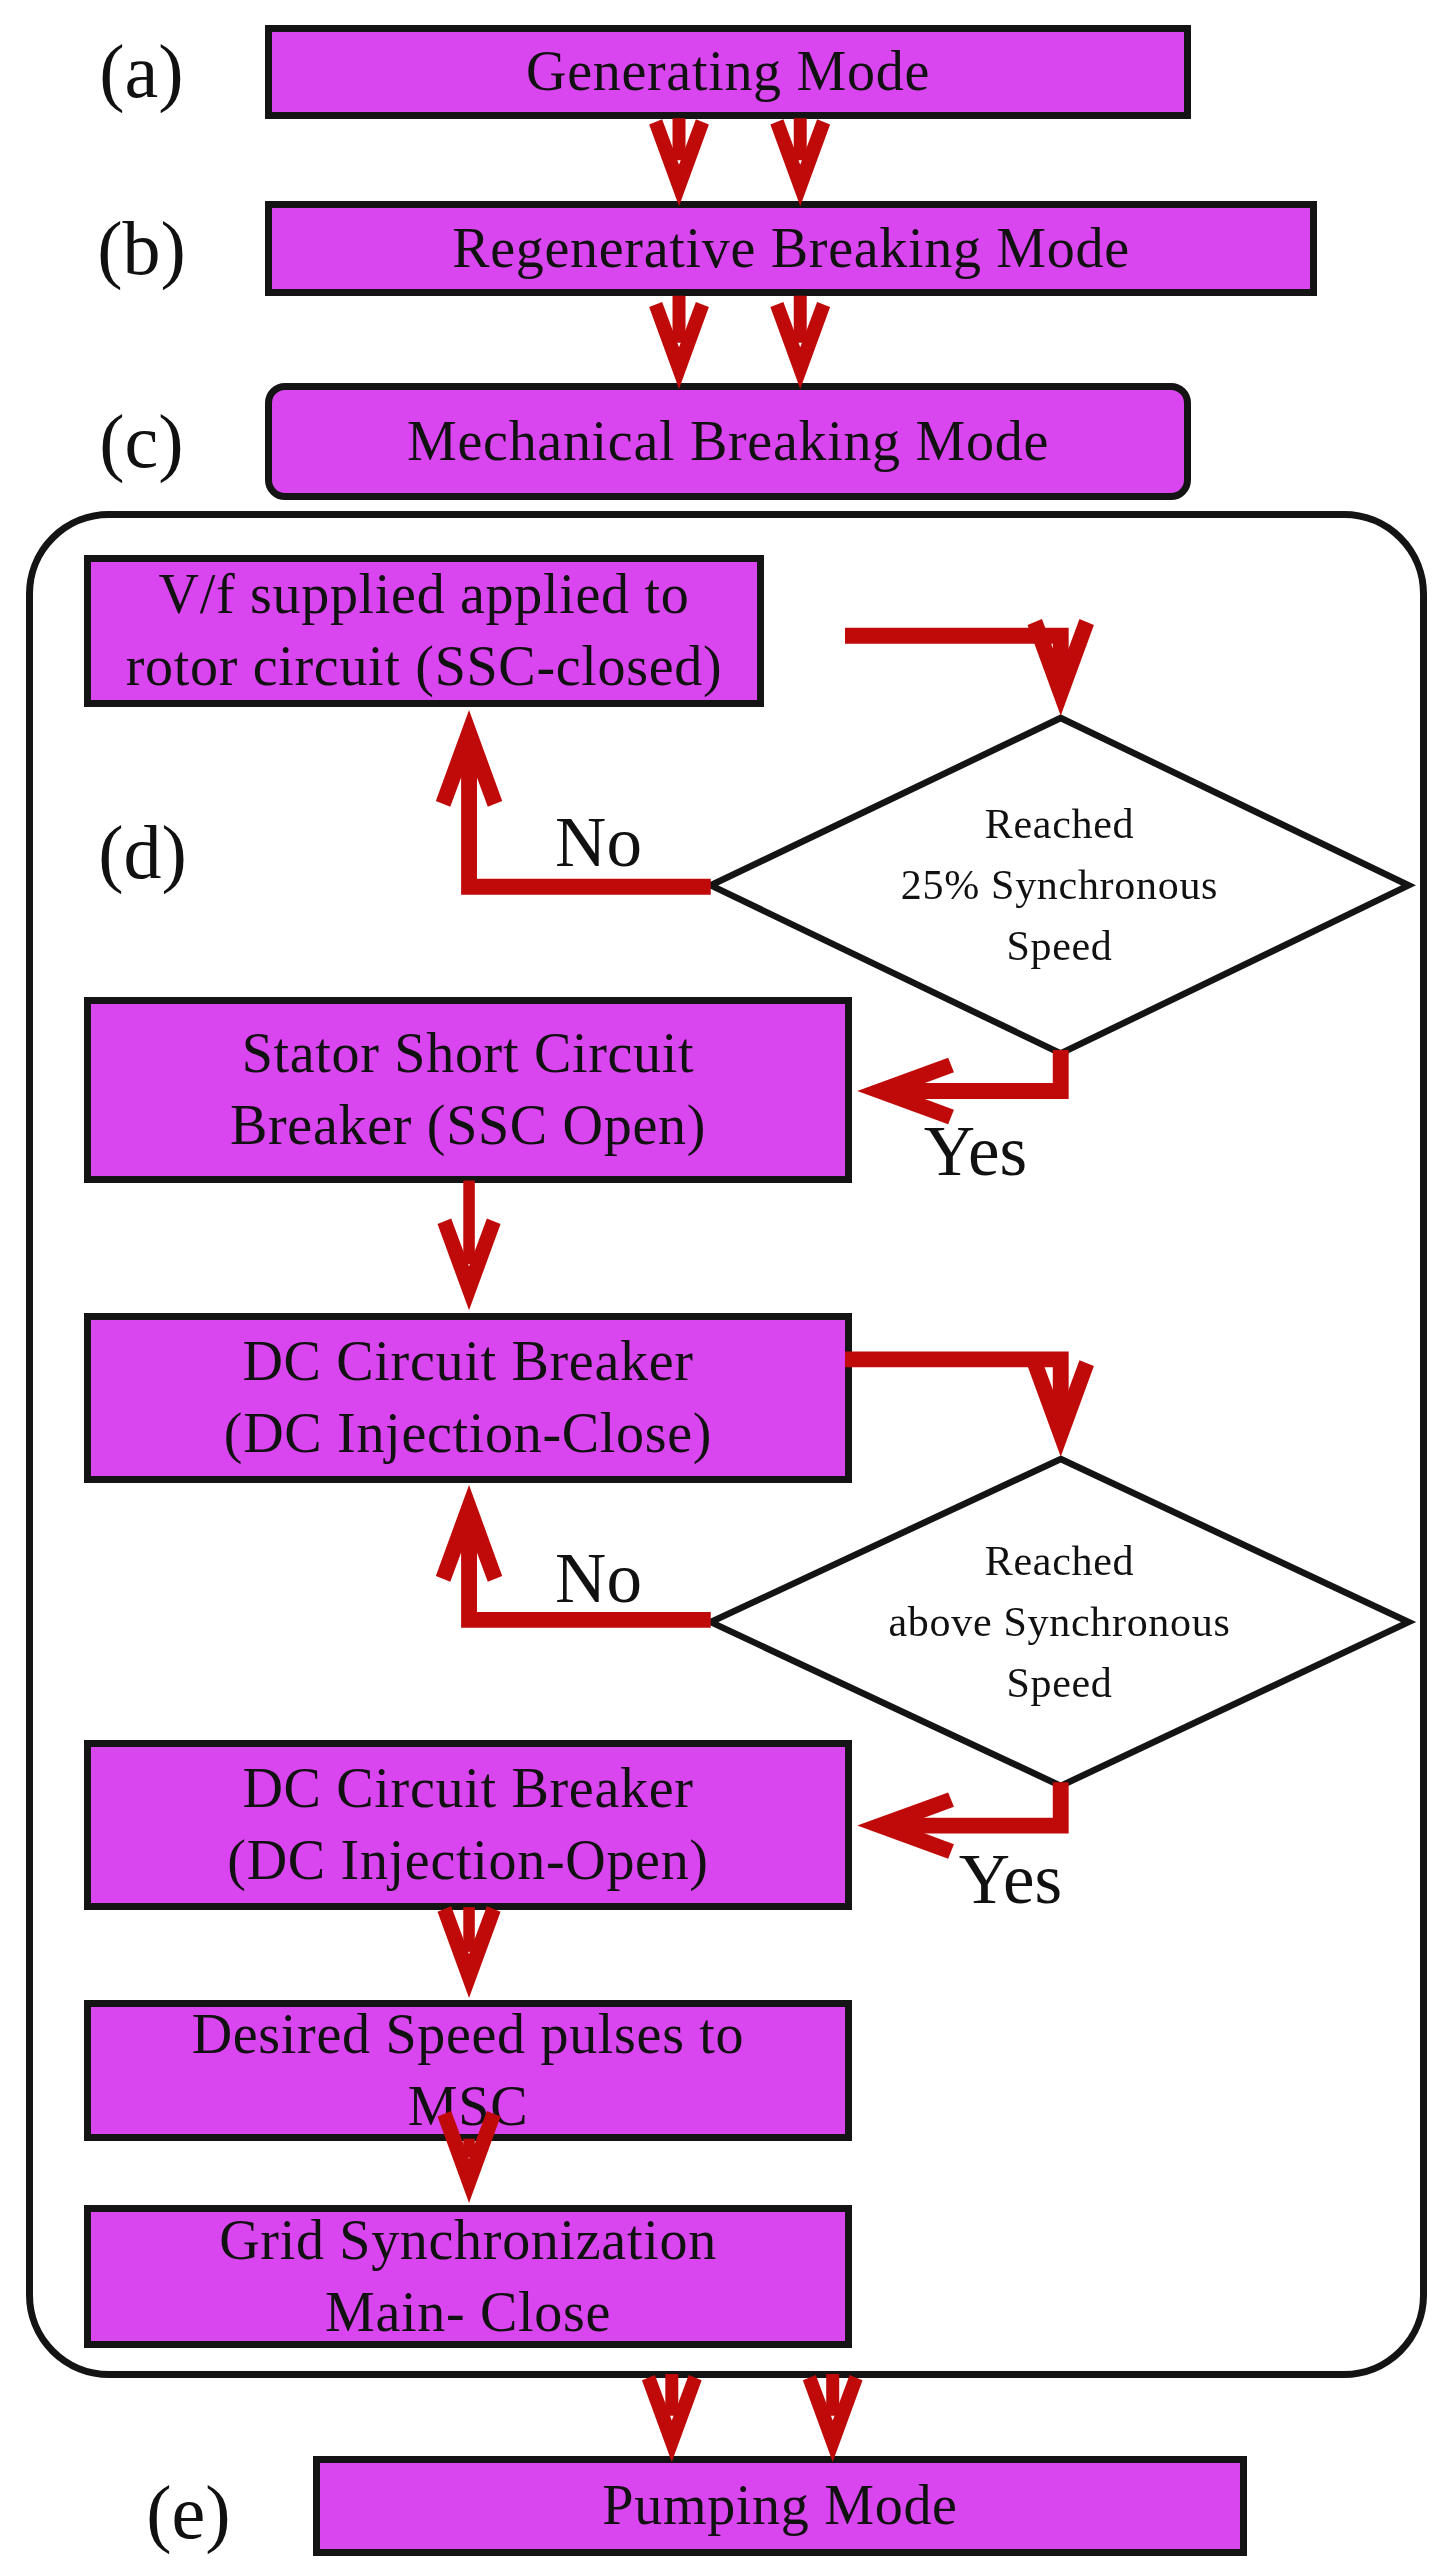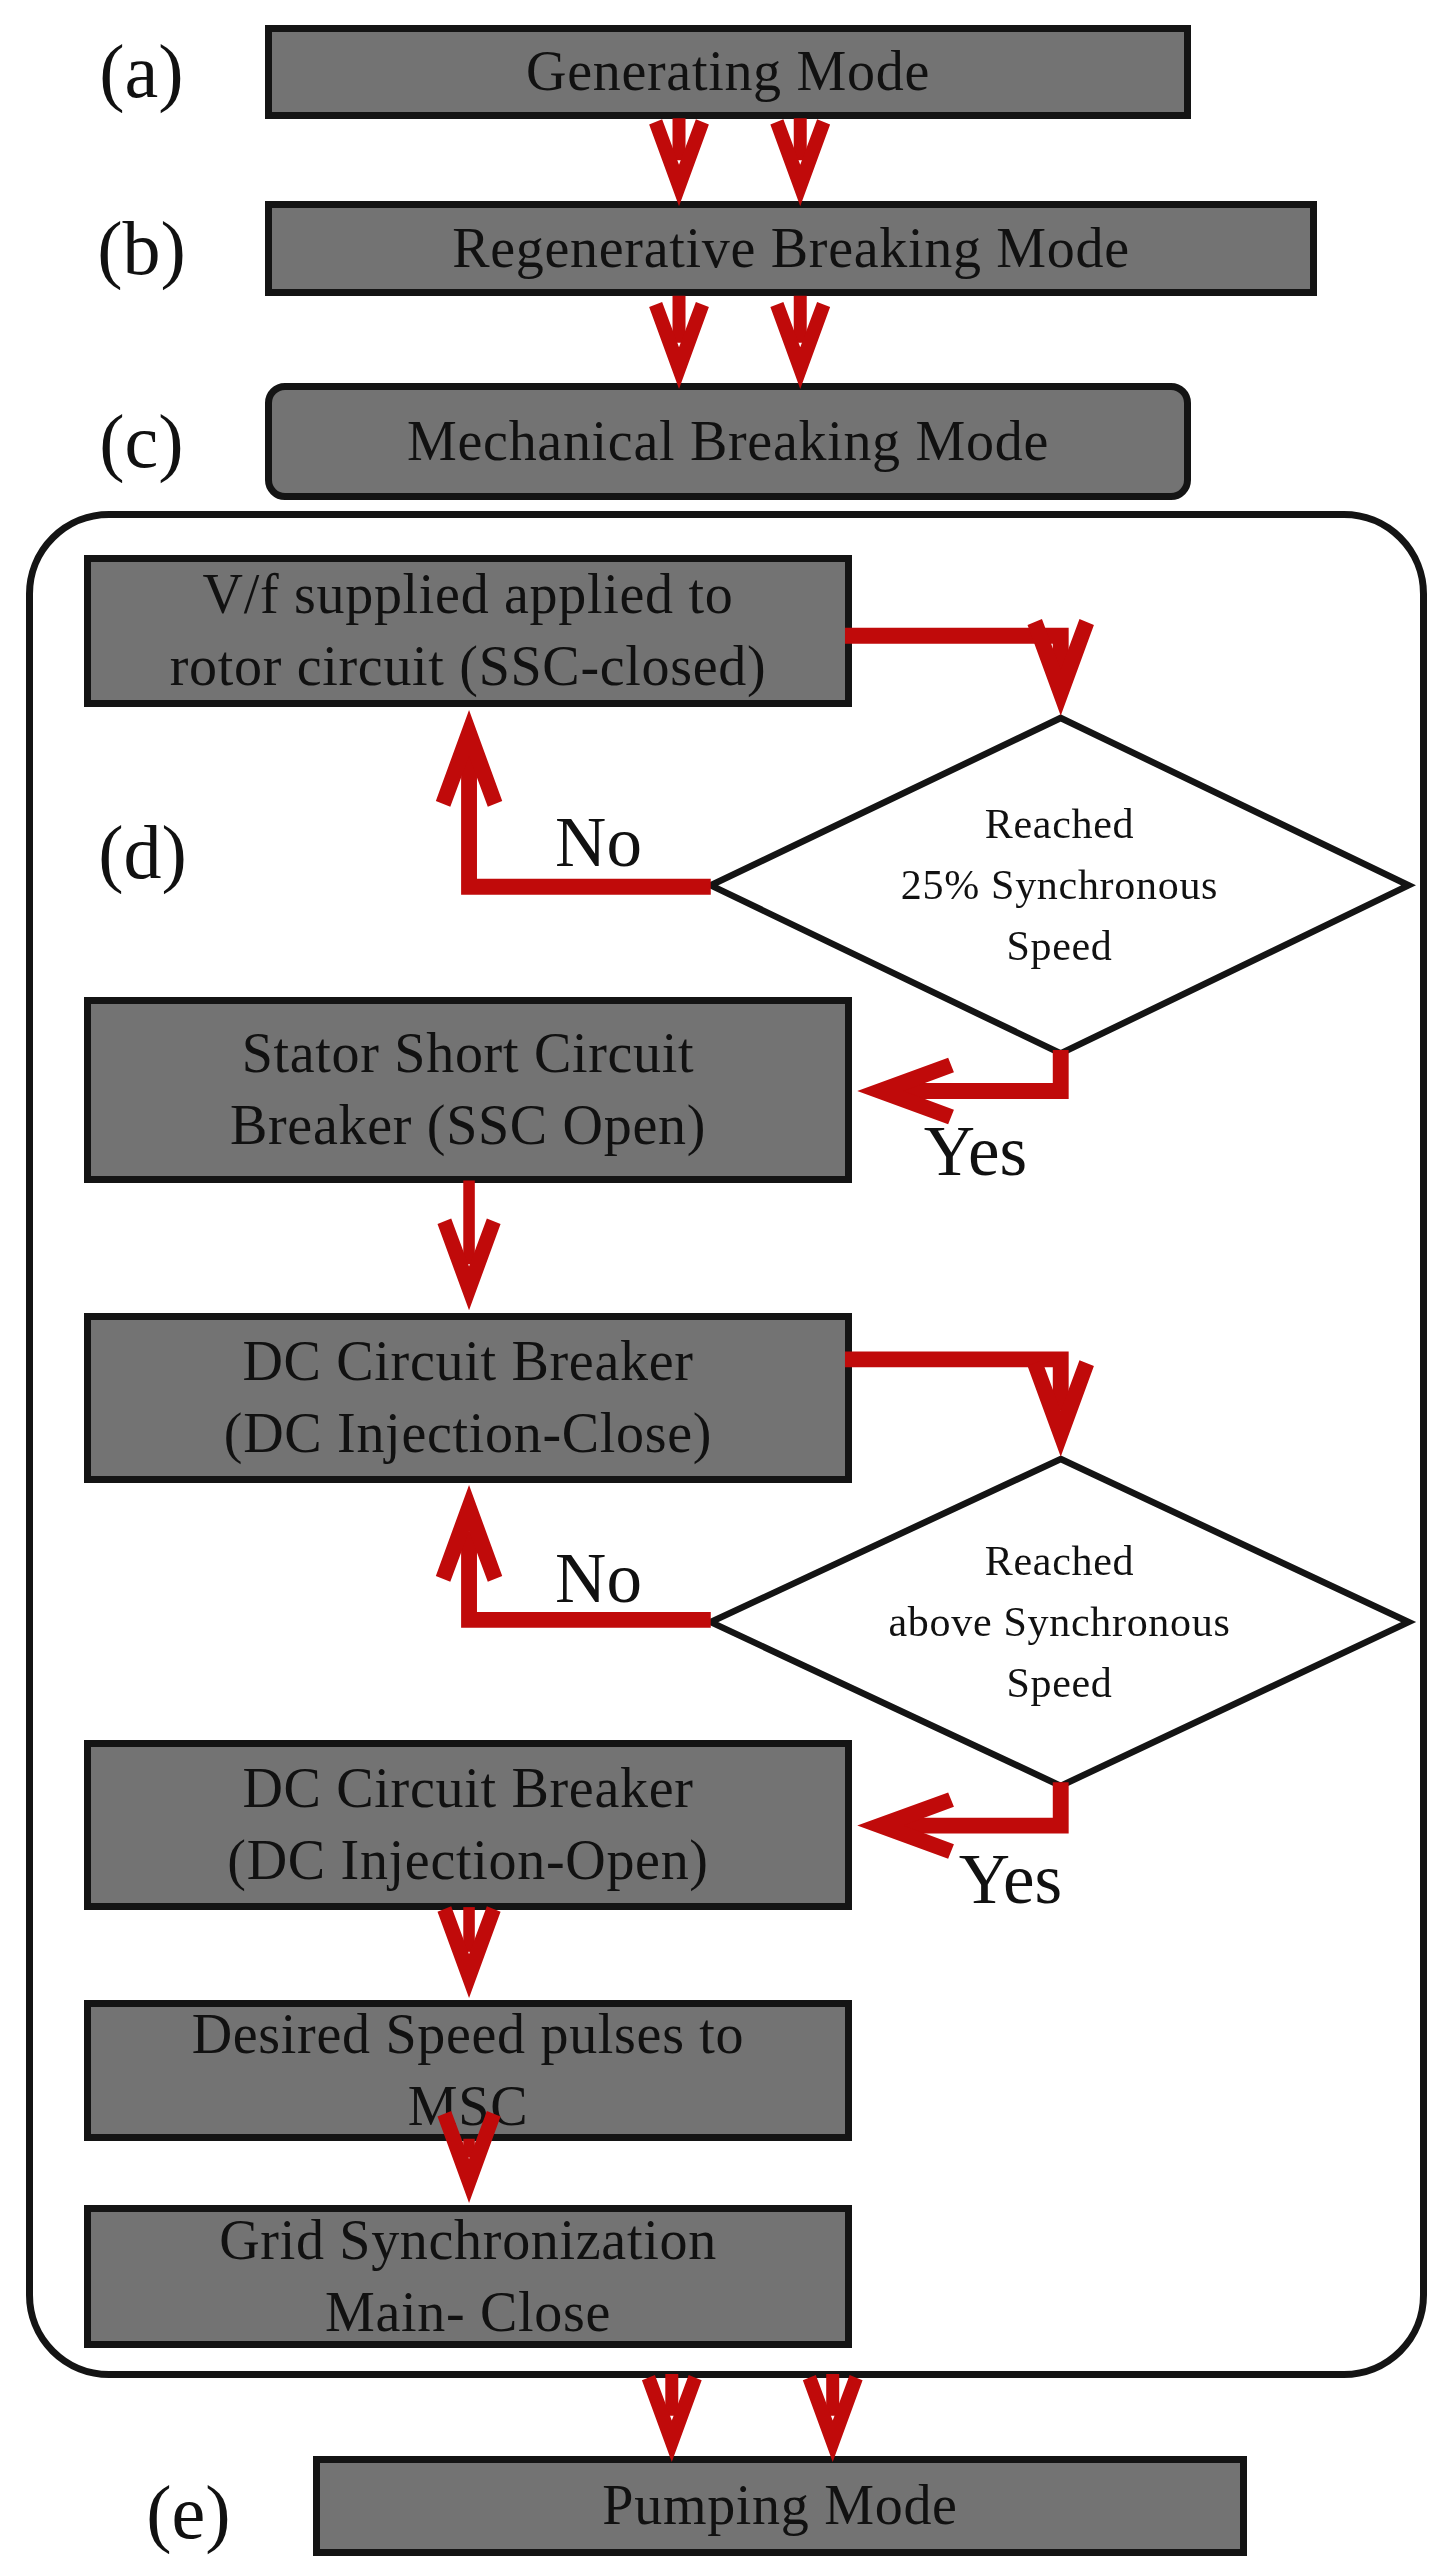--- a/index.html
+++ b/index.html
@@ -9,21 +9,21 @@
     height: 2576px;
     background: #ffffff;
     font-family: "Liberation Serif", "DejaVu Serif", serif;
     color: #111111;
     overflow: hidden;
   }
   .box {
     position: absolute;
     box-sizing: border-box;
     border: 7.2px solid #141414;
-    background: #737373;
+    background: #d946ef;
     display: flex;
     align-items: center;
     justify-content: center;
     text-align: center;
     font-size: 56px;
     line-height: 1.28;
     letter-spacing: 0.7px;
   }
   .box .txt { white-space: pre-line; }
   .big-round {
@@ -76,21 +76,21 @@
   <div class="box" style="left:265px; top:24.5px; width:926px; height:94px;">
     <span class="txt">Generating Mode</span>
   </div>
   <div class="box" style="left:265px; top:201px; width:1052px; height:95px;">
     <span class="txt">Regenerative Breaking Mode</span>
   </div>
   <div class="box" style="left:265px; top:383px; width:926px; height:117px;border-radius:20px;">
     <span class="txt">Mechanical Breaking Mode</span>
   </div>
 
-  <div class="box" style="left:84px; top:555px; width:768px; height:152px;">
+  <div class="box" style="left:84px; top:555px; width:680px; height:152px;">
     <span class="txt">V/f supplied applied to
 rotor circuit (SSC-closed)</span>
   </div>
   <div class="box" style="left:84px; top:997px; width:768px; height:186px;">
     <span class="txt">Stator Short Circuit
 Breaker (SSC Open)</span>
   </div>
   <div class="box" style="left:84px; top:1313px; width:768px; height:170px;">
     <span class="txt">DC Circuit Breaker
 (DC Injection-Close)</span>

